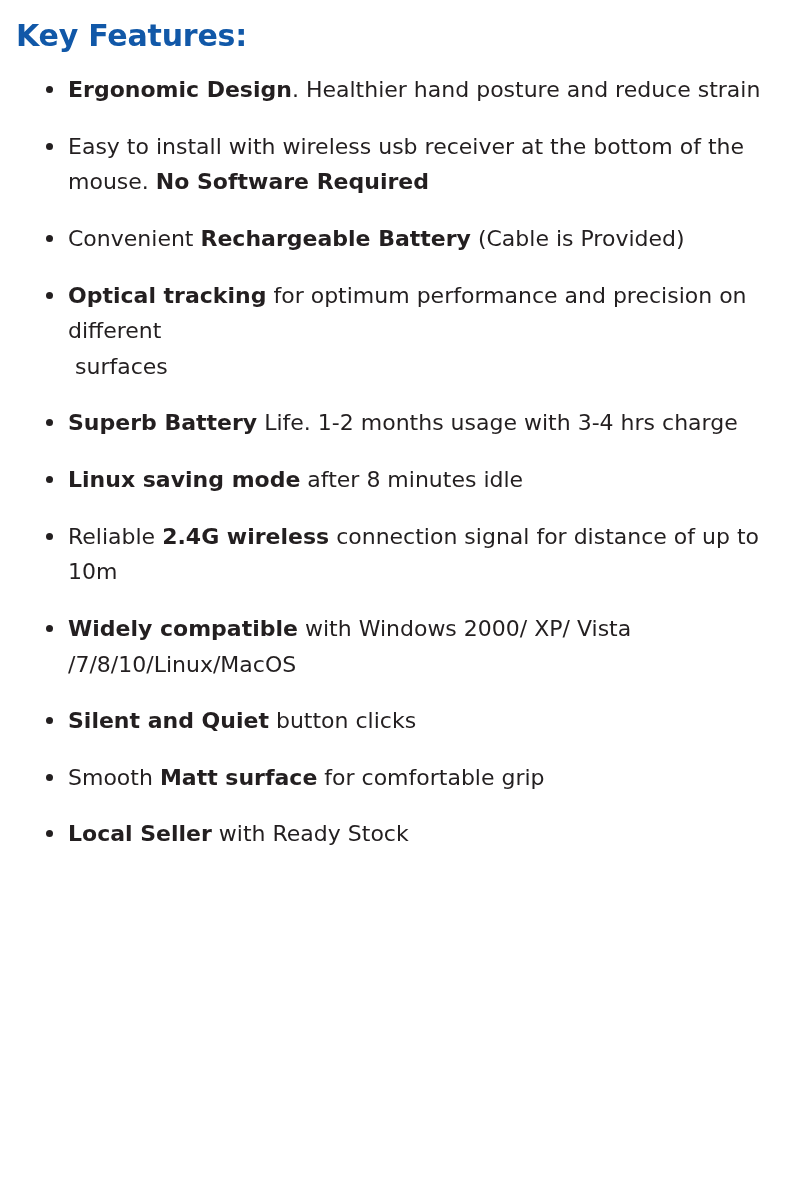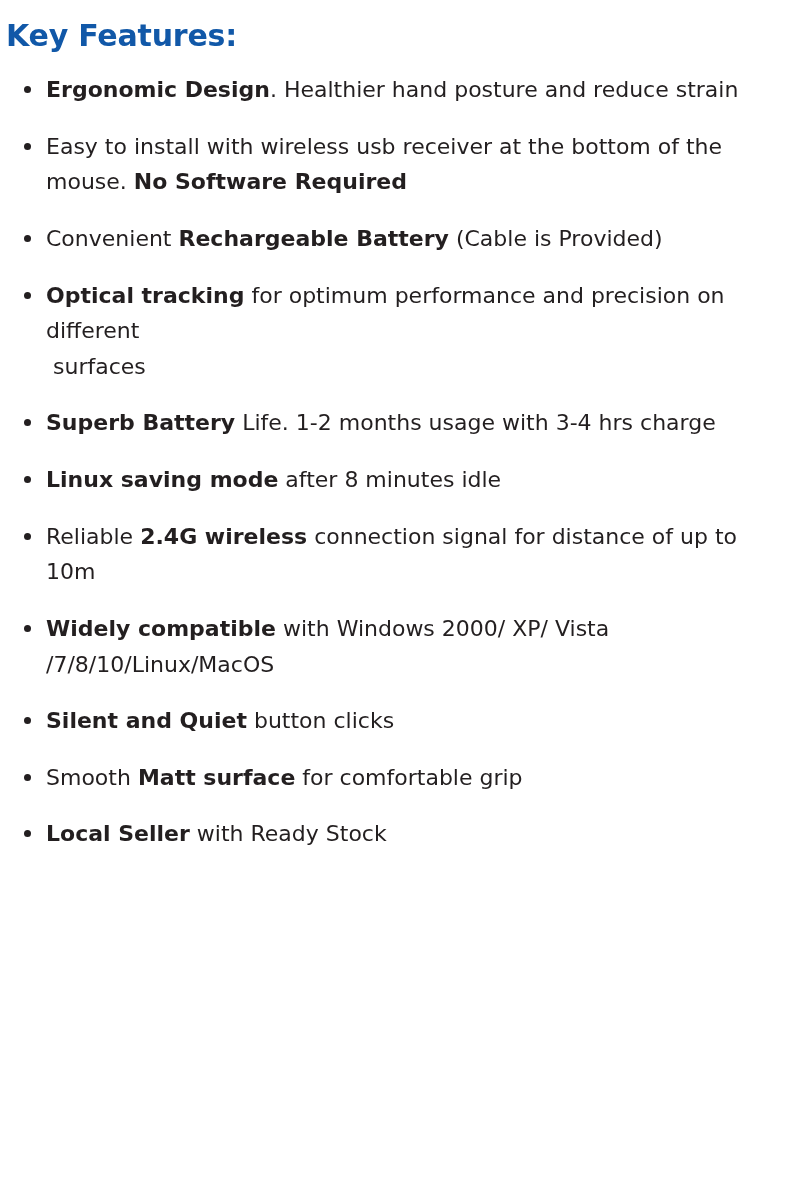--- a/index.html
+++ b/index.html
@@ -11,34 +11,34 @@
     width: 800px;
     height: 1200px;
     font-family: "DejaVu Sans", sans-serif;
     color: #231f20;
     overflow: hidden;
   }
   .page {
     width: 800px;
     height: 1200px;
     box-sizing: border-box;
-    padding: 18px 14px 0 4px;
+    padding: 18px 14px 0 14px;
     position: relative;
   }
   .heading {
     font-size: 30px;
     font-weight: bold;
     color: #1158a8;
     letter-spacing: -0.2px;
     margin: 0 0 18px 2px;
     line-height: 1.2;
   }
   ul.features {
     list-style: none;
-    margin: 0;
+    margin: 12px;
     padding: 0;
   }
   ul.features > li {
     position: relative;
     padding-left: 42px;
     margin-bottom: 21px;
     font-size: 22px;
     line-height: 1.62;
     color: #231f20;
     font-weight: 400;

